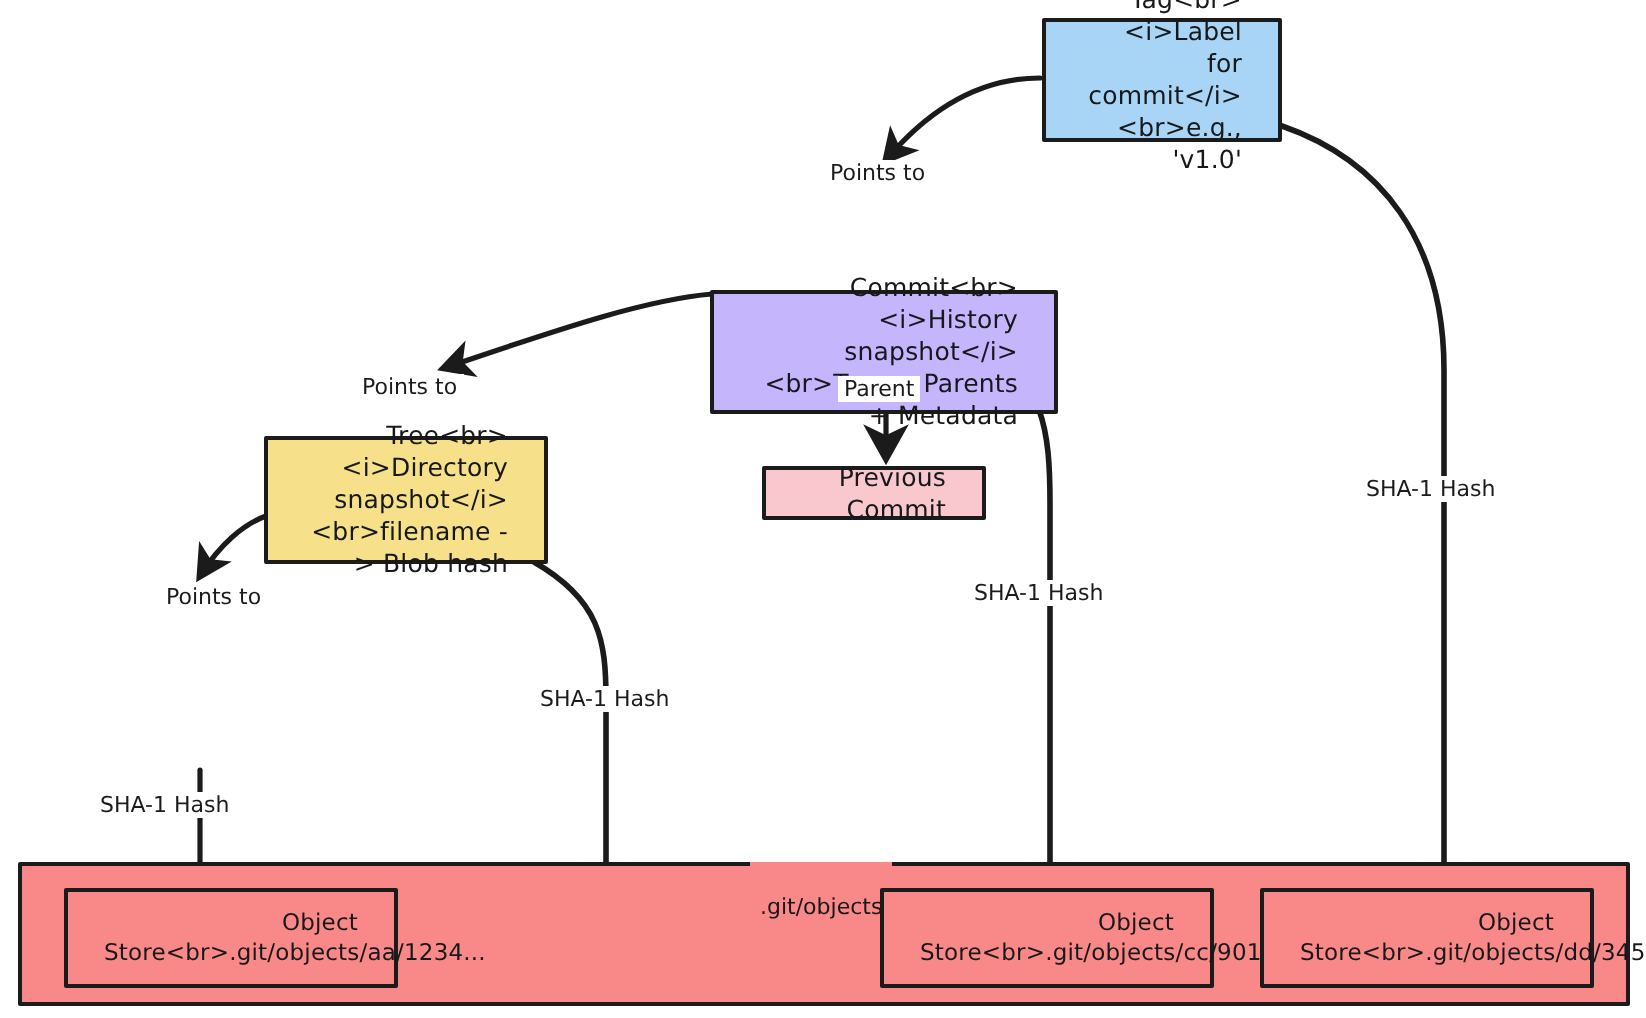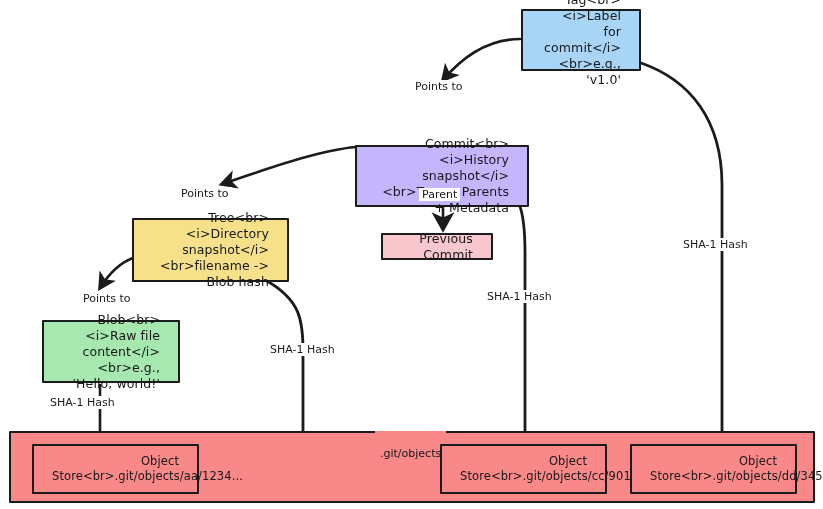--- a/index.html
+++ b/index.html
@@ -110,27 +110,24 @@
   </div>
 
   <div class="node n-commit fs13" style="left:355px; top:113px; width:174px; height:62px;">
     <span class="node-text">Commit&lt;br&gt;&lt;i&gt;History snapshot&lt;/i&gt;&lt;br&gt;Tree + Parents + Metadata</span>
   </div>
 
   <div class="node n-prev fs13" style="left:381px; top:233px; width:112px; height:27px;">
     <span class="node-text">Previous Commit</span>
   </div>
 
-  <div class="node n-tree fs13" style="left:132px; top:218px; width:157px; height:64px;">
+  <div class="node n-tree fs13" style="left:132px; top:218px; width:142px; height:64px;">
     <span class="node-text">Tree&lt;br&gt;&lt;i&gt;Directory snapshot&lt;/i&gt;&lt;br&gt;filename -&gt; Blob hash</span>
   </div>
 
-  <div class="node n-blob fs13" style="left:42px; top:320px; width:138px; height:63px;">
-    <span class="node-text">Blob&lt;br&gt;&lt;i&gt;Raw file content&lt;/i&gt;&lt;br&gt;e.g., 'Hello, world!'</span>
-  </div>
 
   <div class="container-box" style="left:9px; top:431px; width:806px; height:72px;"></div>
   <div class="container-label fs12" style="left:375px; top:431px;">.git/objects</div>
 
   <div class="node n-store fs11" style="left:32px; top:444px; width:167px; height:50px;">
     <span class="node-text">Object Store&lt;br&gt;.git/objects/aa/1234...</span>
   </div>
 
 
   <div class="node n-store fs11" style="left:440px; top:444px; width:167px; height:50px;">

